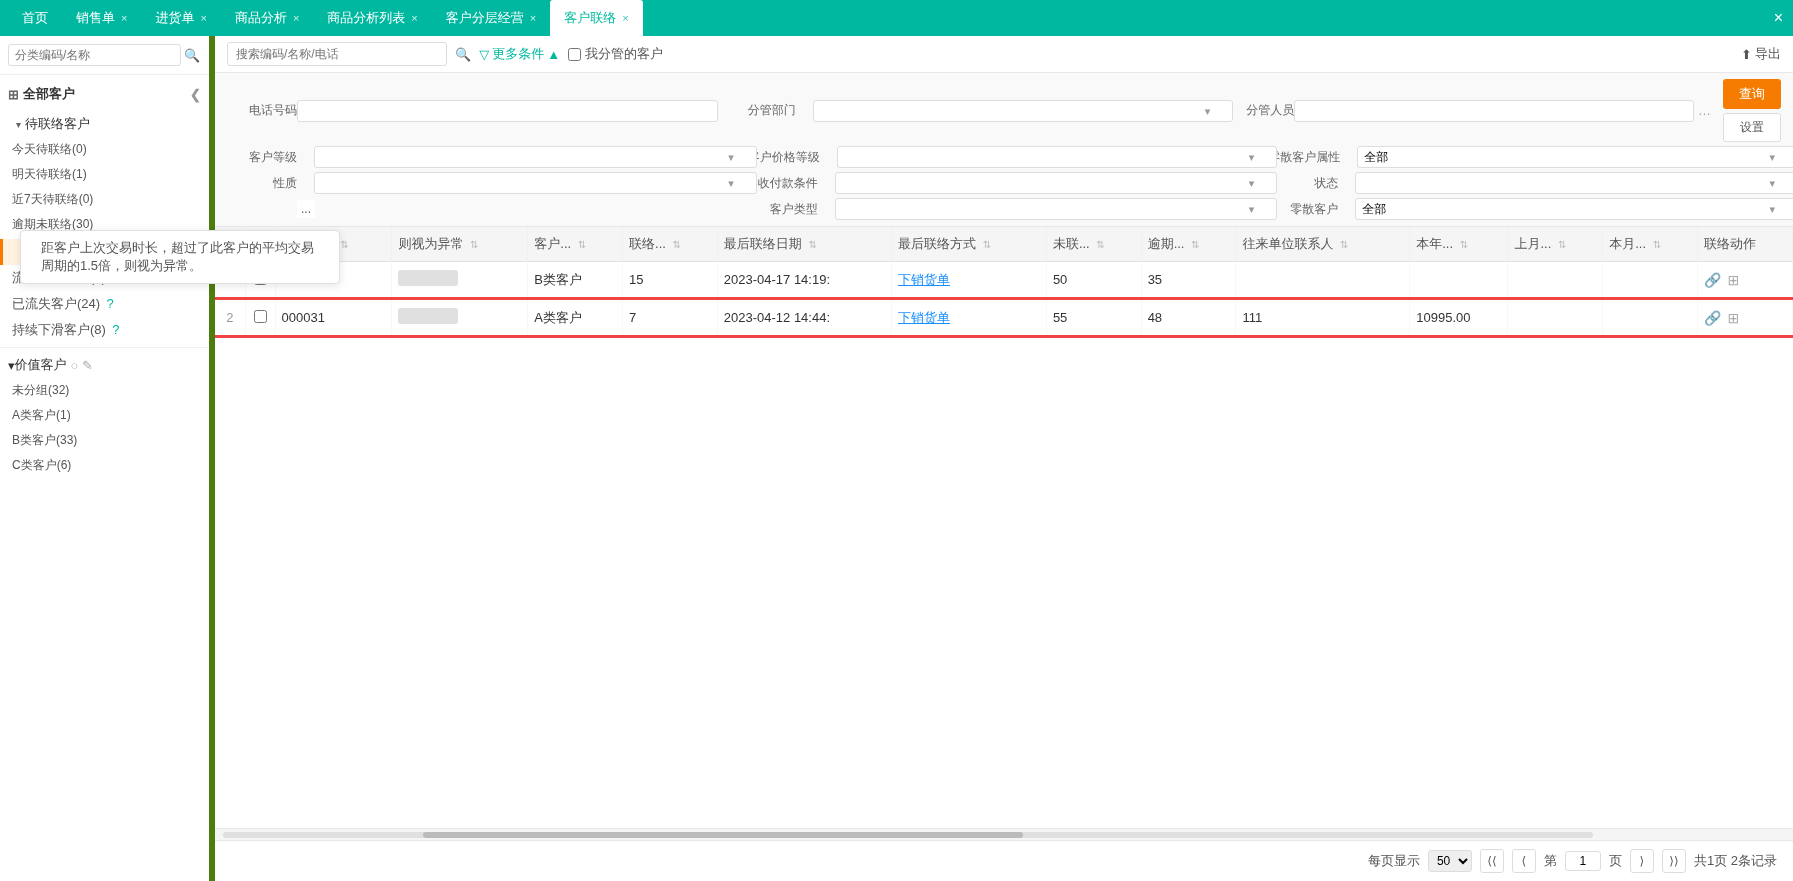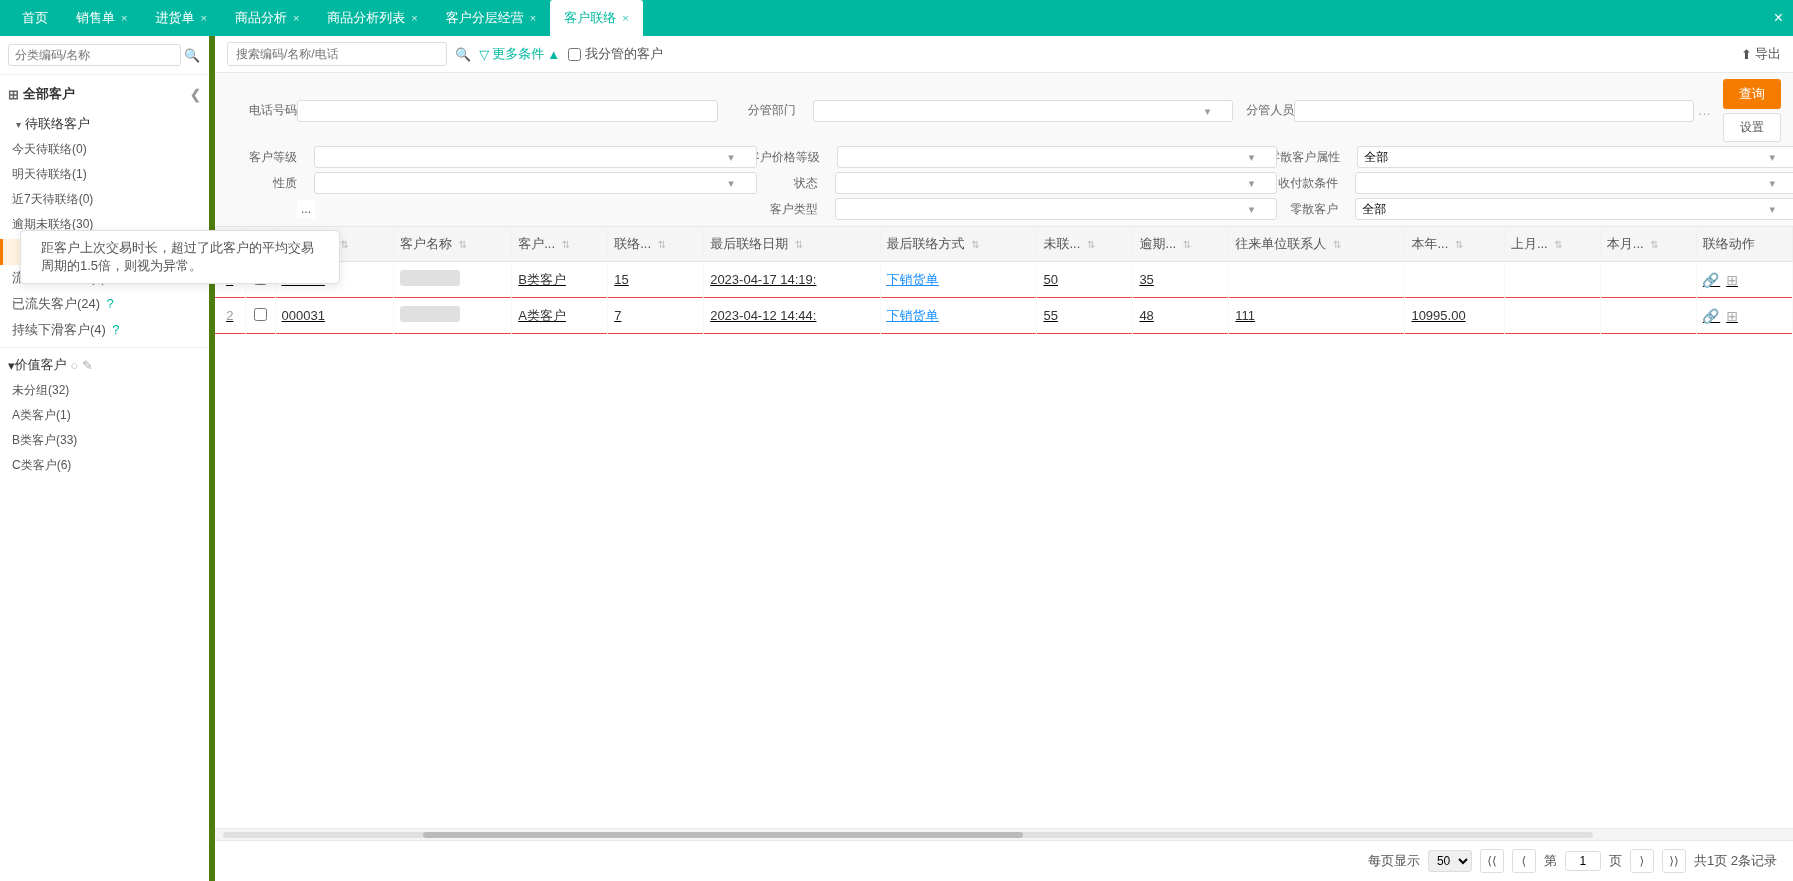--- a/index.html
+++ b/index.html
@@ -306,22 +306,21 @@
       border-right: 1px solid #f0f0f0;
       white-space: nowrap;
       position: relative;
     }
     thead th .sort-icon {
       margin-left: 3px;
       color: #bbb;
       font-size: 10px;
     }
     tbody tr {
-      border-bottom: 1px solid #ef4444;
-      text-decoration: underline;
+      border-bottom: 3px solid #ef4444;
     }
     tbody td {
       padding: 8px 6px;
       color: #333;
       border-right: 1px solid #f8f8f8;
       white-space: nowrap;
     }
     .td-link {
       color: #1890ff;
       text-decoration: underline;
@@ -504,21 +503,21 @@
       </div>
       <div class="sidebar-item">
         <span>流失预警客户(3)</span>
         <span style="color:#00b8a0;margin-left:3px;">?</span>
       </div>
       <div class="sidebar-item">
         <span>已流失客户(24)</span>
         <span style="color:#00b8a0;margin-left:3px;">?</span>
       </div>
       <div class="sidebar-item">
-        <span>持续下滑客户(4)</span>
+        <span>持续下滑客户(8)</span>
         <span style="color:#00b8a0;margin-left:3px;">?</span>
       </div>
 
       <div class="sidebar-divider"></div>
 
       <div class="sidebar-group-title2">
         <span class="arrow">▾</span>
         <span>价值客户</span>
         <span class="sidebar-edit-icons">○ ✎</span>
       </div>
@@ -597,27 +596,27 @@
       </div>
 
       <div class="filter-row">
         <div class="filter-field">
           <span class="filter-label">性质</span>
           <div class="filter-select-wrap">
             <select><option></option></select>
           </div>
         </div>
         <div class="filter-field">
+          <span class="filter-label">收付款条件</span>
+          <div class="filter-select-wrap">
+            <select><option></option></select>
+          </div>
+        </div>
+        <div class="filter-field">
           <span class="filter-label">状态</span>
-          <div class="filter-select-wrap">
-            <select><option></option></select>
-          </div>
-        </div>
-        <div class="filter-field">
-          <span class="filter-label">收付款条件</span>
           <div class="filter-select-wrap">
             <select><option></option></select>
           </div>
         </div>
       </div>
 
       <div class="filter-row">
         <div class="filter-field">
           <span class="filter-label"></span>
           <button class="more-btn">...</button>
@@ -647,21 +646,21 @@
               <span style="cursor:pointer;">⚙</span>
             </th>
             <th class="checkbox-cell">
               <input type="checkbox" style="">
             </th>
             <th>
               <span>客户编码</span>
               <span class="sort-icon">⇅</span>
             </th>
             <th>
-              <span>客户名称</span>
+              <span>则视为异常</span>
               <span class="sort-icon">⇅</span>
             </th>
             <th>
               <span>客户...</span>
               <span class="sort-icon">⇅</span>
             </th>
             <th>
               <span>联络...</span>
               <span class="sort-icon">⇅</span>
             </th>

